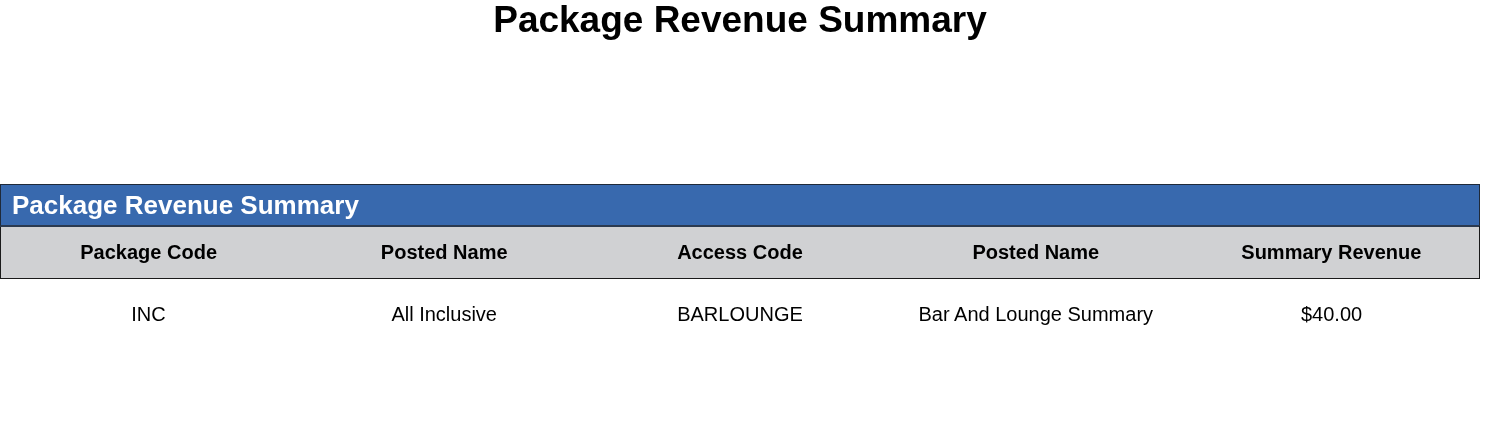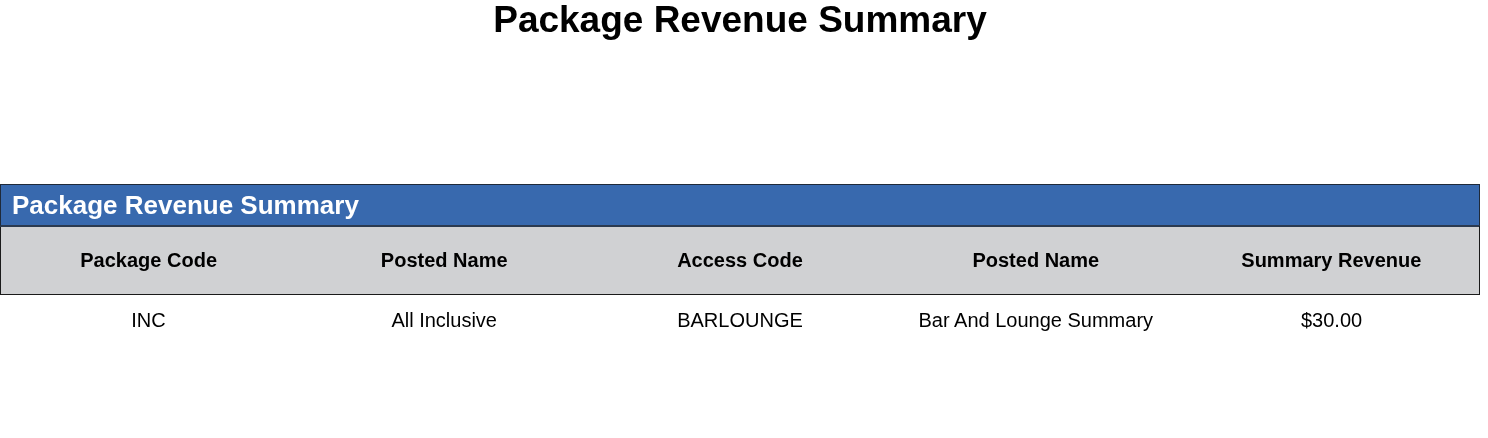--- a/index.html
+++ b/index.html
@@ -46,31 +46,31 @@
       table-layout: fixed;
     }
     thead tr {
       background: #d0d1d3;
     }
     th {
       height: 35px;
       font-size: 20px;
       font-weight: bold;
       text-align: center;
-      padding: 16px;
+      padding: 8px;
       border-top: 1px solid #2b3a50;
       border-bottom: 1px solid #1a1a1a;
     }
     th:first-child { border-left: 1px solid #1a1a1a; }
     th:last-child { border-right: 1px solid #1a1a1a; }
     td {
       height: 38px;
       font-size: 20px;
       text-align: center;
-      padding: 6px;
+      padding: 16px;
       margin-left: 32px;
     }
   </style>
 </head>
 <body>
 
 <div class="page-title">Package Revenue Summary</div>
 
 <div class="report">
   <div class="band">Package Revenue Summary</div>
@@ -83,17 +83,17 @@
         <th>Posted Name</th>
         <th>Summary Revenue</th>
       </tr>
     </thead>
     <tbody>
       <tr>
         <td>INC</td>
         <td>All Inclusive</td>
         <td>BARLOUNGE</td>
         <td>Bar And Lounge Summary</td>
-        <td>$30.00</td>
+        <td>$40.00</td>
       </tr>
     </tbody>
   </table>
 </div>
 
 </body></html>

